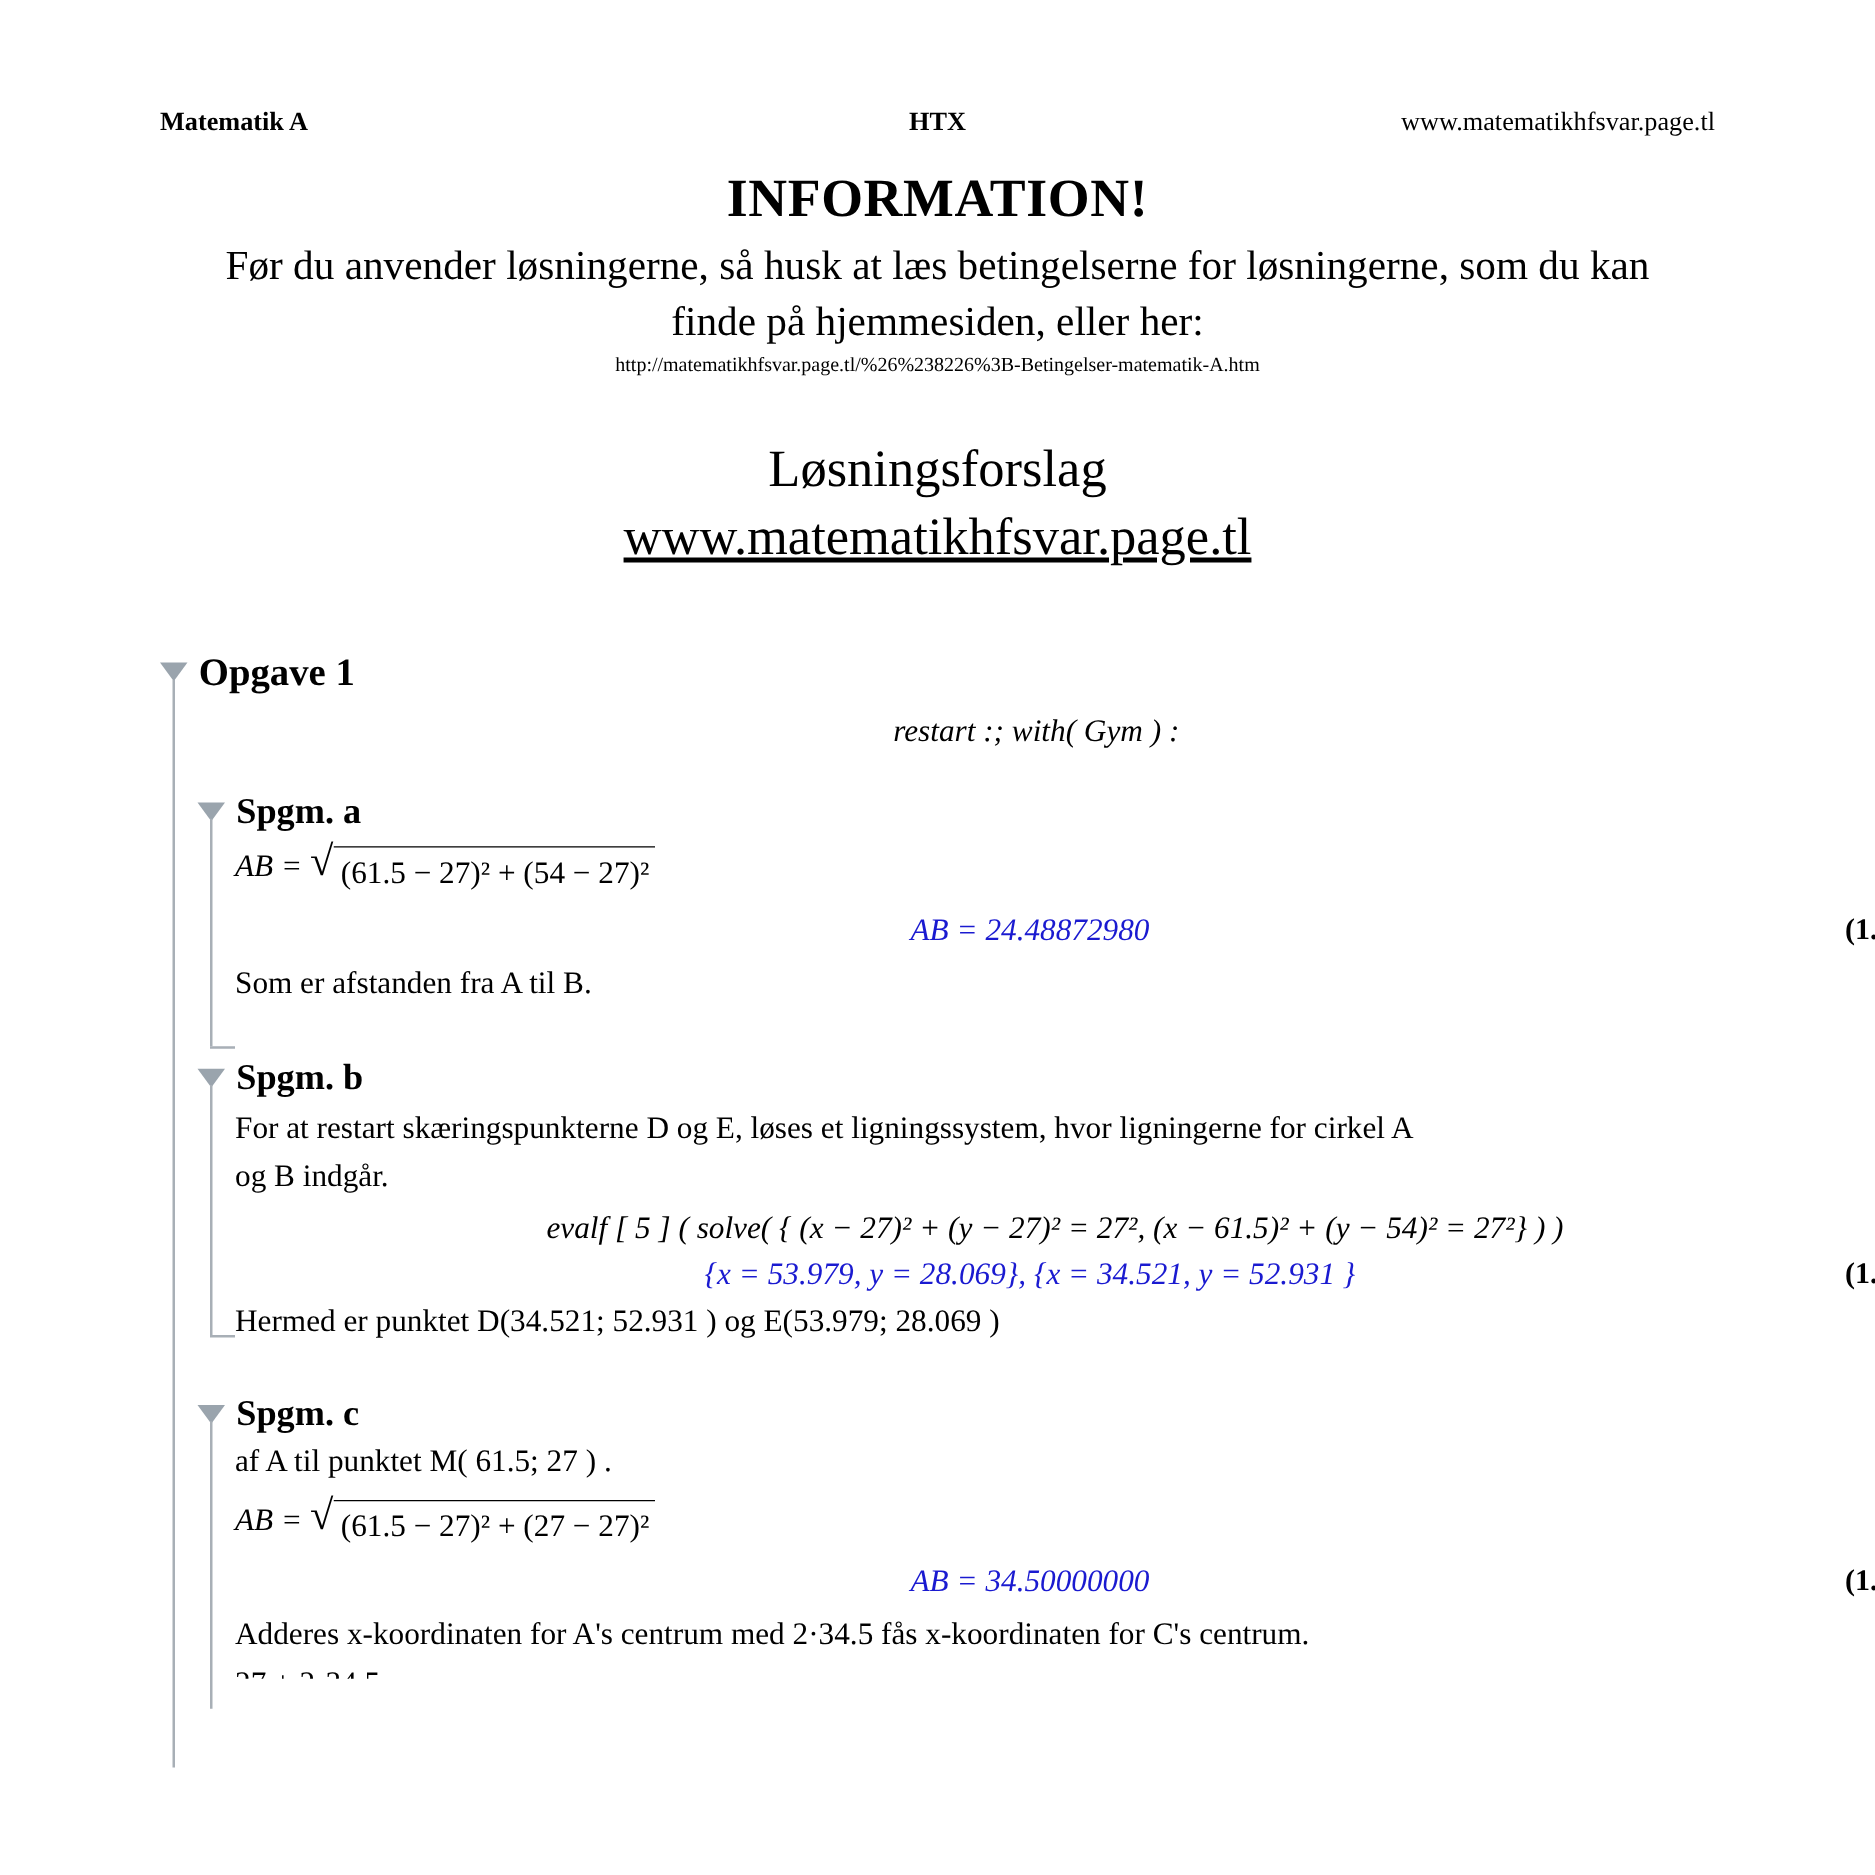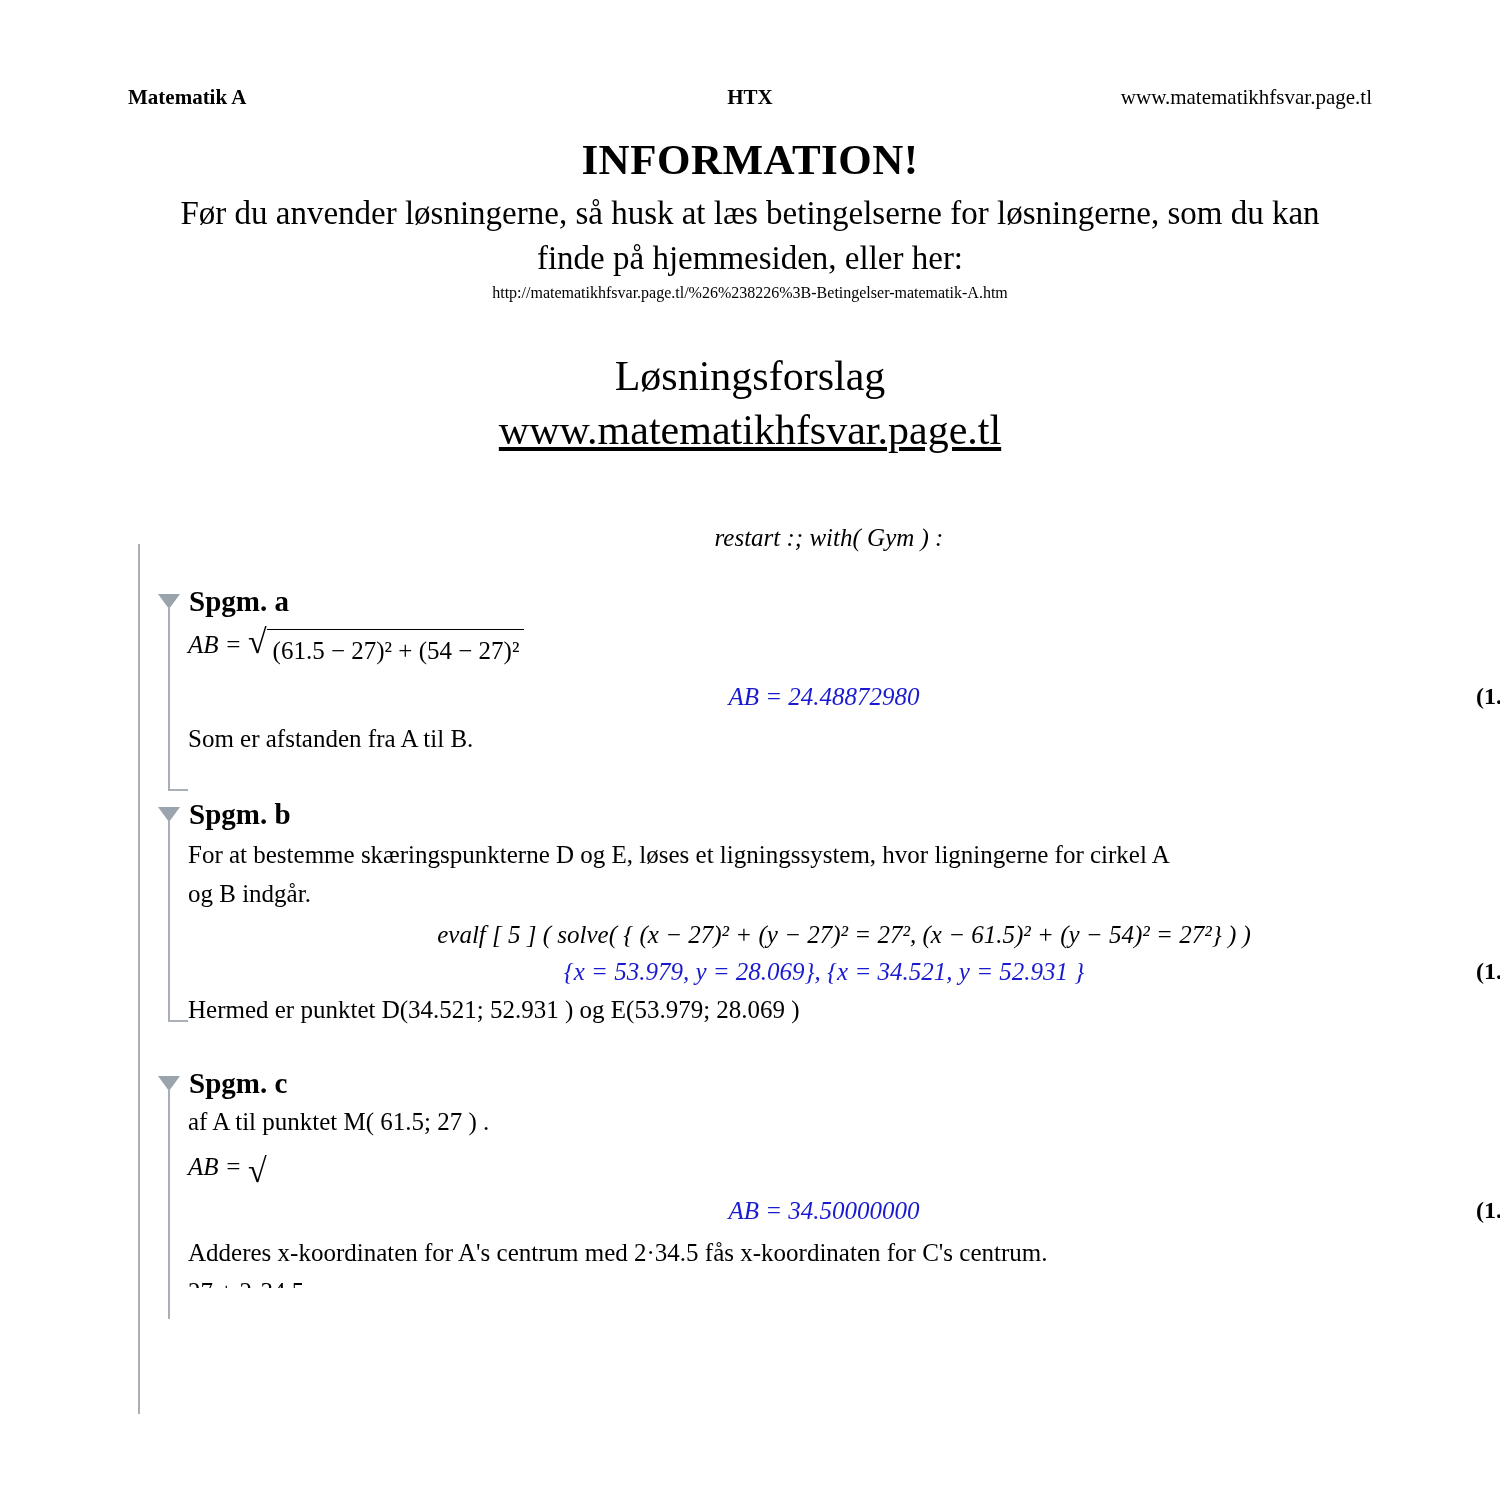--- a/index.html
+++ b/index.html
@@ -187,20 +187,24 @@
   <div class="doctitle">
     <div class="l2">Løsningsforslag</div>
     <div class="l3">www.matematikhfsvar.page.tl</div>
   </div>
 
   <div class="worksheet">
 
     <div class="section">
       <div class="grpbar" style="left:10px; top:24px; height:870px;"></div>
 
+      <div class="sec-head">
+        <span class="tri"></span>
+        <span class="sec-title">Opgave 1</span>
+      </div>
 
       <div class="lvl1">
         <div class="mline maple" style="margin-top:12px;">restart :; with( Gym ) :</div>
 
         <div class="section" style="margin-top:30px;">
           <div class="grpbar" style="left:10px; top:22px; height:182px;"></div>
           <div class="grpfoot" style="left:10px; top:204px; width:20px;"></div>
 
           <div class="sec-head">
             <span class="tri"></span>
@@ -229,21 +233,21 @@
         <div class="section" style="margin-top:42px;">
           <div class="grpbar" style="left:10px; top:22px; height:200px;"></div>
           <div class="grpfoot" style="left:10px; top:222px; width:20px;"></div>
 
           <div class="sec-head">
             <span class="tri"></span>
             <span class="sub-title">Spgm. b</span>
           </div>
 
           <div class="lvl2">
-            <div class="para narrow" style="margin-top:6px;">For at bestemme skæringspunkterne D og E, løses et ligningssystem, hvor ligningerne for cirkel A</div>
+            <div class="para narrow" style="margin-top:6px;">For at restart skæringspunkterne D og E, løses et ligningssystem, hvor ligningerne for cirkel A</div>
             <div class="para">og B indgår.</div>
 
             <div class="mline maple" style="margin-top:6px;">evalf [ 5 ] ( solve( { (x − 27)² + (y − 27)² = 27², (x − 61.5)² + (y − 54)² = 27²} ) )</div>
 
             <div class="resultline" style="margin-top:6px;">
               <span class="center-res it">{x = 53.979, y = 28.069},  {x = 34.521, y = 52.931 }</span>
               <span class="eqno">(1.2.1)</span>
             </div>
 
             <div class="para" style="margin-top:6px;">Hermed er punktet D(34.521; 52.931 ) og E(53.979; 28.069 )</div>
@@ -258,20 +262,21 @@
             <span class="sub-title">Spgm. c</span>
           </div>
 
           <div class="lvl2">
             <div class="para">af A til punktet M( 61.5; 27 ) .</div>
 
             <div class="mline" style="margin-top:10px;">
               <span class="it">AB =</span>
               <span class="sqrt">
                 <span class="radical">√</span>
+                <span class="radicand">(61.5 − 27)² + (27 − 27)²</span>
               </span>
             </div>
 
             <div class="resultline" style="margin-top:12px;">
               <span class="center-res it">AB = 34.50000000</span>
               <span class="eqno">(1.3.1)</span>
             </div>
 
             <div class="para" style="margin-top:10px;">Adderes x-koordinaten for A's centrum med 2·34.5 fås x-koordinaten for C's centrum.</div>
             <div class="mline cut-bottom" style="height:14px;">27 + 2·34.5</div>

